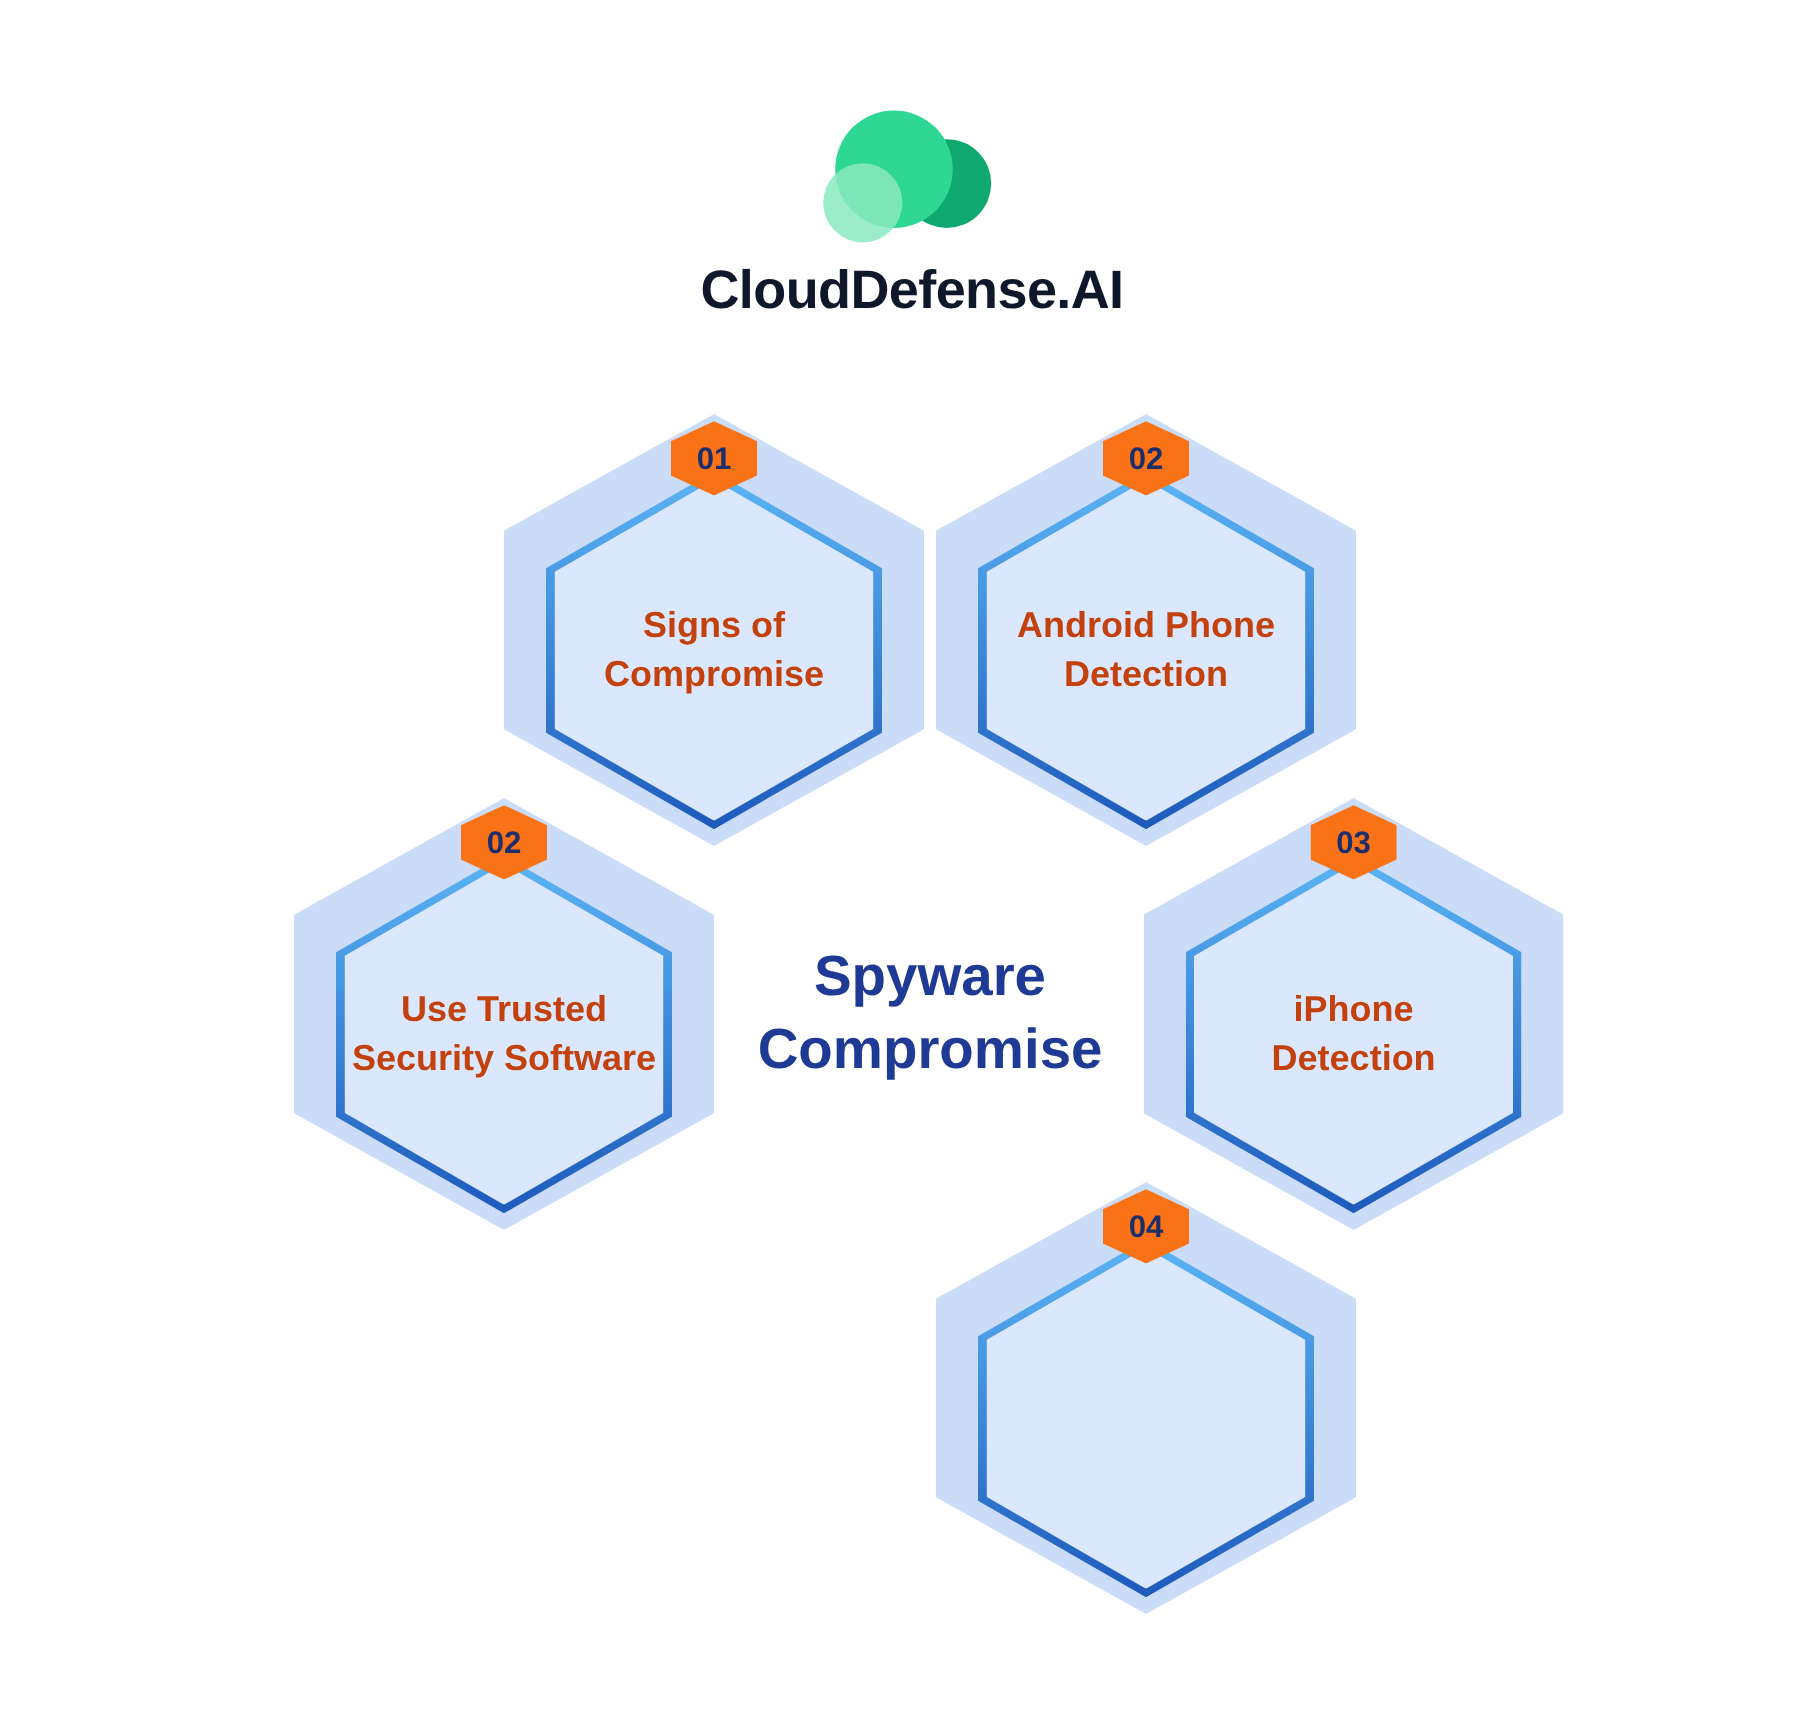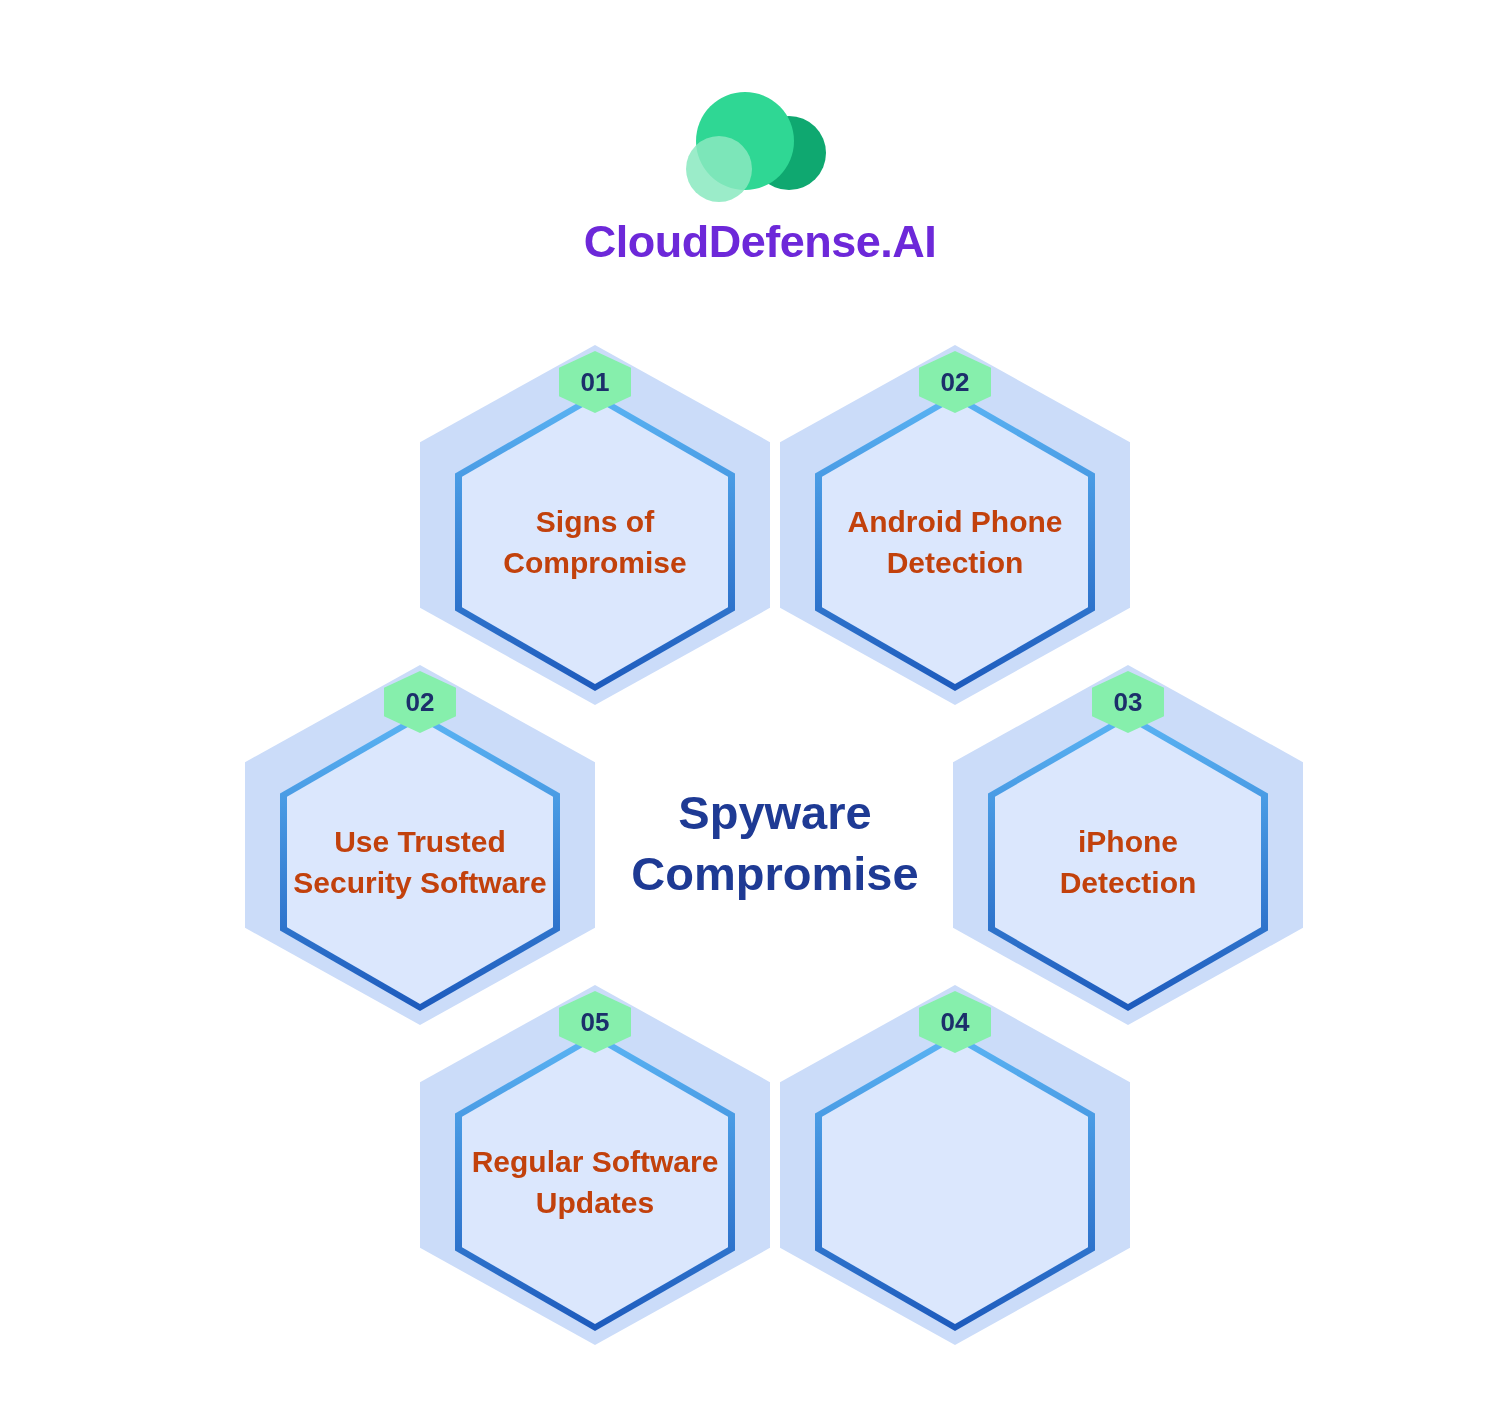--- a/index.html
+++ b/index.html
@@ -9,42 +9,42 @@
   }
 
   
   .logo{position:absolute;left:530px;top:92px;width:460px;text-align:center;}
   .logo-mark{position:relative;width:132px;height:112px;margin:0 auto;}
   .circle{position:absolute;border-radius:50%;}
   .circle-dark{width:74px;height:74px;left:58px;top:24px;background:#0fa870;}
   .circle-main{width:98px;height:98px;left:2px;top:0px;background:#2fd794;}
   .circle-light{width:66px;height:66px;left:-8px;top:44px;background:#8ae9c0;opacity:.85;}
   .brand{
-    margin-top:12px;font-size:45px;font-weight:800;color:#6d28d9;
+    margin-top:12px;font-size:45px;font-weight:800;color:#0f172a;
     letter-spacing:-0.5px;
   }
 
   
   .hex{position:absolute;width:350px;height:360px;}
   .hex-outer{
     position:absolute;inset:0;background:#cbdcf9;
     clip-path:polygon(50% 0%,100% 27%,100% 73%,50% 100%,0% 73%,0% 27%);
   }
   .hex-border{
     position:absolute;left:35px;top:48px;width:280px;height:298px;
     background:linear-gradient(180deg,#5bb5f4 0%,#1d5abc 100%);
     clip-path:polygon(50% 0%,100% 27%,100% 73%,50% 100%,0% 73%,0% 27%);
   }
   .hex-fill{
     position:absolute;left:7px;top:7px;width:266px;height:284px;background:#dbe7fd;
     clip-path:polygon(50% 0%,100% 27%,100% 73%,50% 100%,0% 73%,0% 27%);
   }
   .badge{
     position:absolute;left:50%;top:6px;transform:translateX(-50%);
-    width:72px;height:62px;background:#86efac;
+    width:72px;height:62px;background:#f97316;
     clip-path:polygon(50% 0%,100% 27%,100% 73%,50% 100%,0% 73%,0% 27%);
     display:flex;align-items:center;justify-content:center;z-index:3;
   }
   .badge span{font-size:26px;font-weight:700;color:#1c2f6b;}
   .hex-label{
     position:absolute;left:50%;top:197px;transform:translate(-50%,-50%);
     width:330px;text-align:center;font-size:30px;font-weight:700;color:#c2410c;
     white-space:pre-line;line-height:1.35;z-index:4;
   }
 
@@ -115,31 +115,20 @@
   <div class="hex pos-4">
     <div class="hex-outer"></div>
     <div class="badge">
       <span>04</span>
     </div>
     <div class="hex-border">
       <div class="hex-fill"></div>
     </div>
   </div>
 
-  <div class="hex pos-5">
-    <div class="hex-outer"></div>
-    <div class="badge">
-      <span>05</span>
-    </div>
-    <div class="hex-border">
-      <div class="hex-fill"></div>
-    </div>
-    <div class="hex-label">Regular Software
-Updates</div>
-  </div>
 
   <div class="hex pos-6">
     <div class="hex-outer"></div>
     <div class="badge">
       <span>02</span>
     </div>
     <div class="hex-border">
       <div class="hex-fill"></div>
     </div>
     <div class="hex-label">Use Trusted

